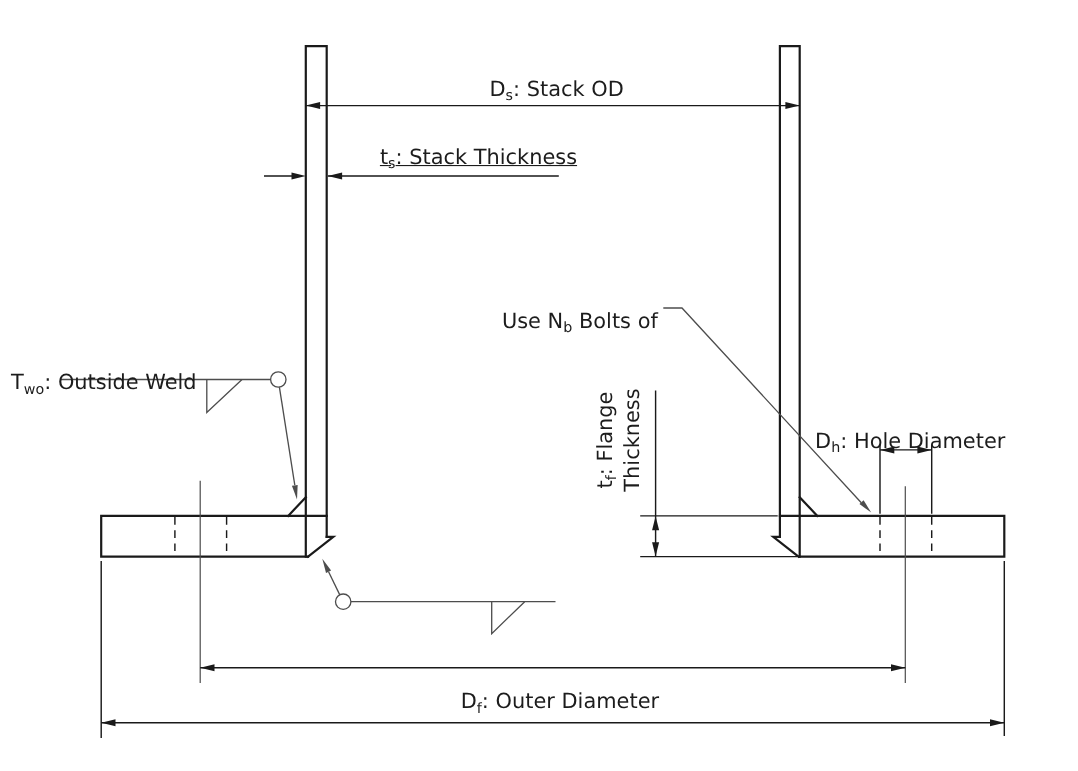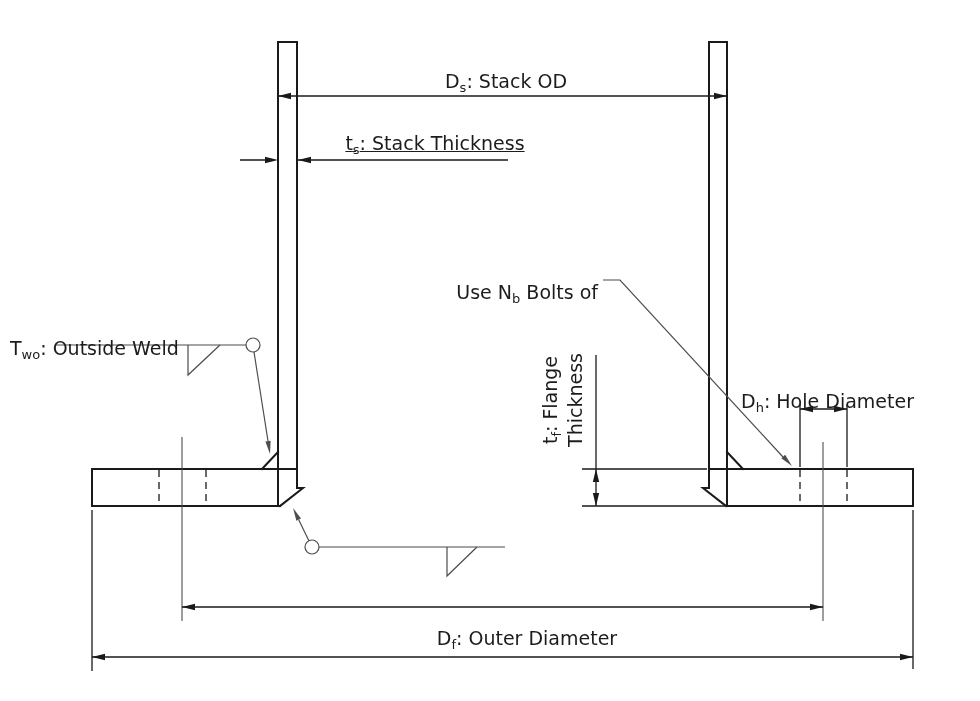--- a/index.html
+++ b/index.html
@@ -119,17 +119,17 @@
   <div class="lbl" style="left:741px;top:377px;margin-top:12px;">
     <span>D</span><sub>h</sub><span>: Hole Diameter</span>
   </div>
 
   <div class="lbl" style="left:10px;top:336px;">
     <span>T</span><sub>wo</sub><span>: Outside Weld</span>
   </div>
 
 
 
-  <div class="lbl ctr" style="left:377px;top:626px;width:300px;">
+  <div class="lbl ctr" style="left:359px;top:626px;width:300px;">
     <span>D</span><sub>f</sub><span>: Outer Diameter</span>
   </div>
 
 </div>
 
 </body></html>

